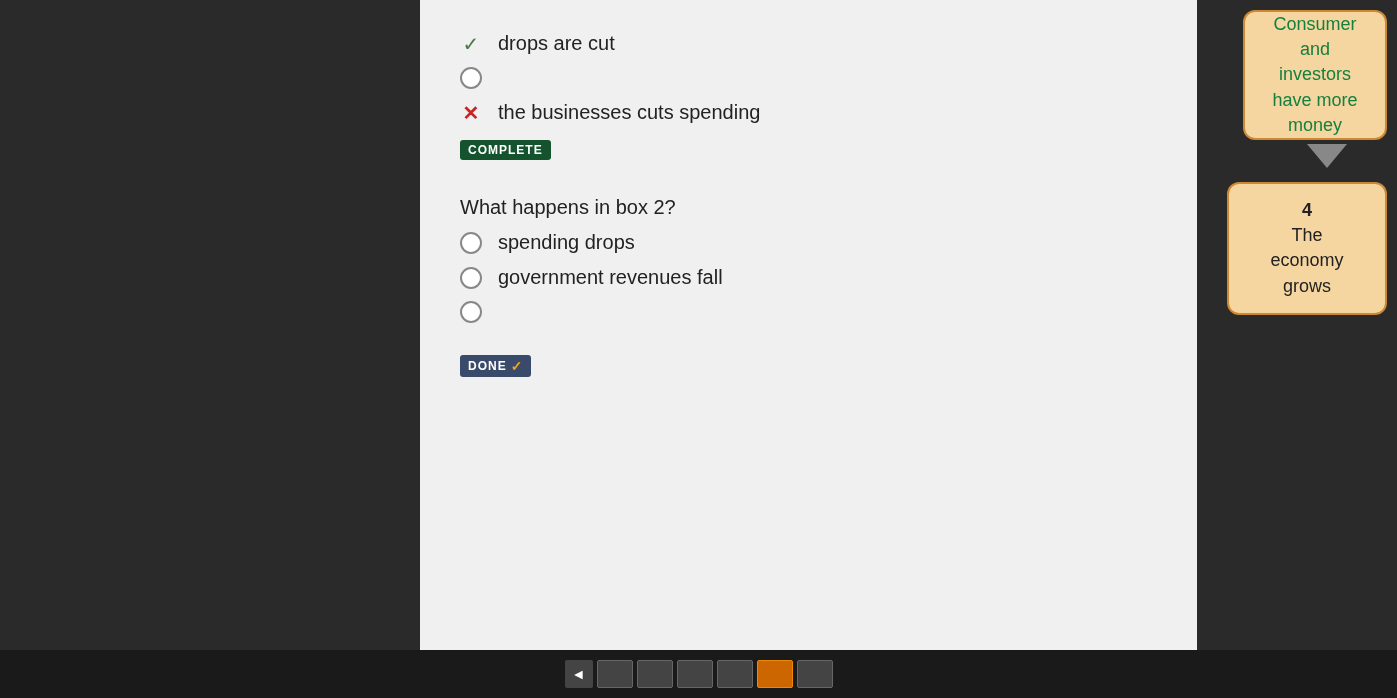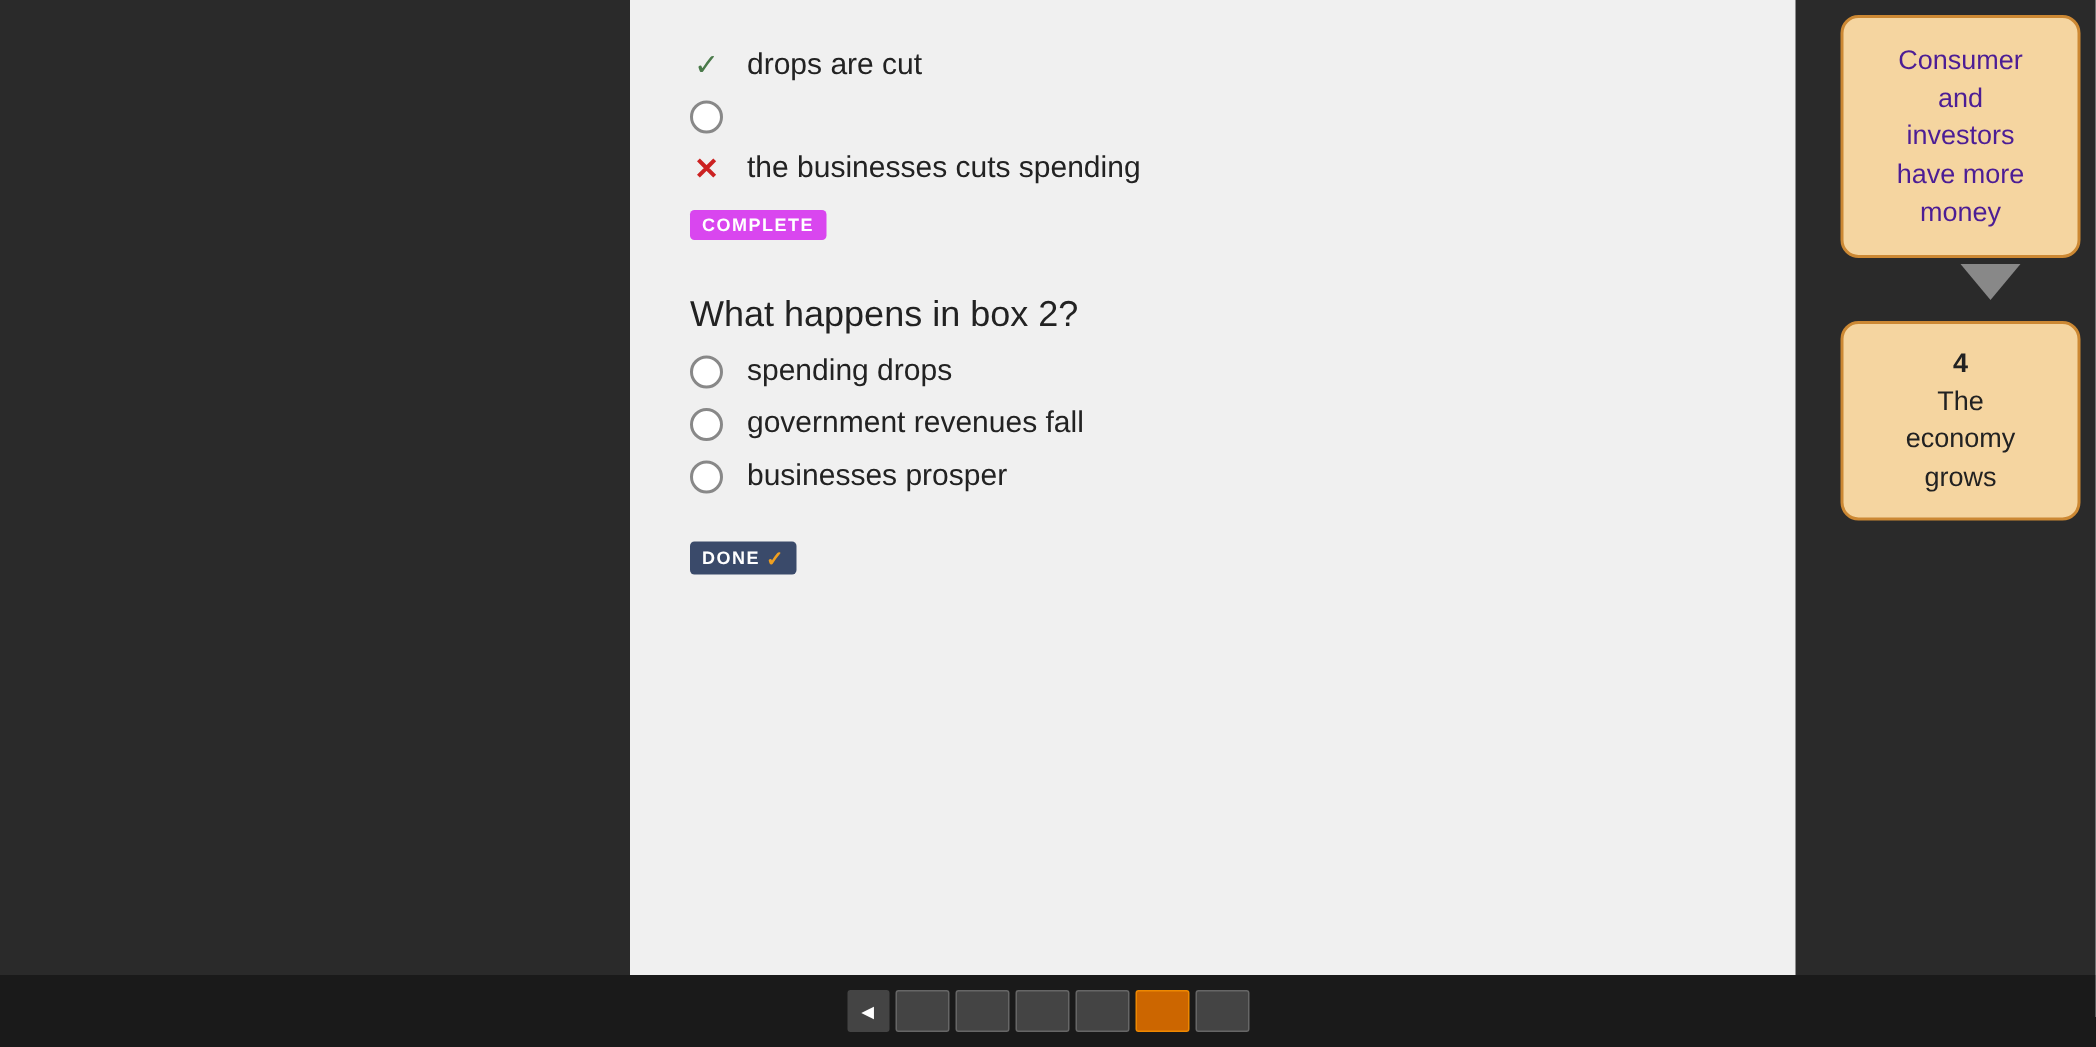--- a/index.html
+++ b/index.html
@@ -64,21 +64,21 @@
       display: flex;
       align-items: center;
       justify-content: center;
       color: #cc2222;
       font-size: 20px;
       font-weight: bold;
     }
 
     .complete-badge {
       display: inline-block;
-      background: #d946ef;
+      background: #14532d;
       color: white;
       font-size: 12px;
       font-weight: bold;
       padding: 3px 8px;
       border-radius: 3px;
       margin-top: 4px;
       margin-bottom: 16px;
       letter-spacing: 1px;
     }
 
@@ -95,21 +95,21 @@
       letter-spacing: 1px;
       gap: 4px;
     }
 
     .done-badge .check-icon {
       color: #f0a020;
       font-size: 14px;
     }
 
     .question-text {
-      font-size: 24px;
+      font-size: 20px;
       color: #222;
       margin: 20px 0 12px 0;
       font-weight: normal;
     }
 
     .bottom-bar {
       position: absolute;
       bottom: 0;
       left: 420px;
       width: 820px;
@@ -151,28 +151,28 @@
       flex-direction: column;
       align-items: flex-end;
       padding-top: 0;
       gap: 0;
     }
 
     .info-box-1 {
       background: #f5d5a0;
       border: 2.5px solid #cc8833;
       border-radius: 12px;
-      padding: 16px 16px;
-      width: 160px;
+      padding: 0 16px;
+      width: 144px;
       margin-top: 10px;
       margin-right: 10px;
       font-size: 18px;
       text-align: center;
       line-height: 1.4;
-      color: #4c1d95;
+      color: #15803d;
     }
 
     .arrow-down {
       width: 0;
       height: 0;
       border-left: 20px solid transparent;
       border-right: 20px solid transparent;
       border-top: 24px solid #888;
       margin: 4px auto;
       margin-right: 50px;
@@ -278,21 +278,20 @@
       <span>spending drops</span>
     </div>
 
     <div class="option-row">
       <div class="radio-circle"></div>
       <span>government revenues fall</span>
     </div>
 
     <div class="option-row">
       <div class="radio-circle"></div>
-      <span>businesses prosper</span>
     </div>
 
     <div class="done-badge">
       <span>DONE</span>
       <span class="check-icon">✓</span>
     </div>
 
   </div>
 
 </div>

